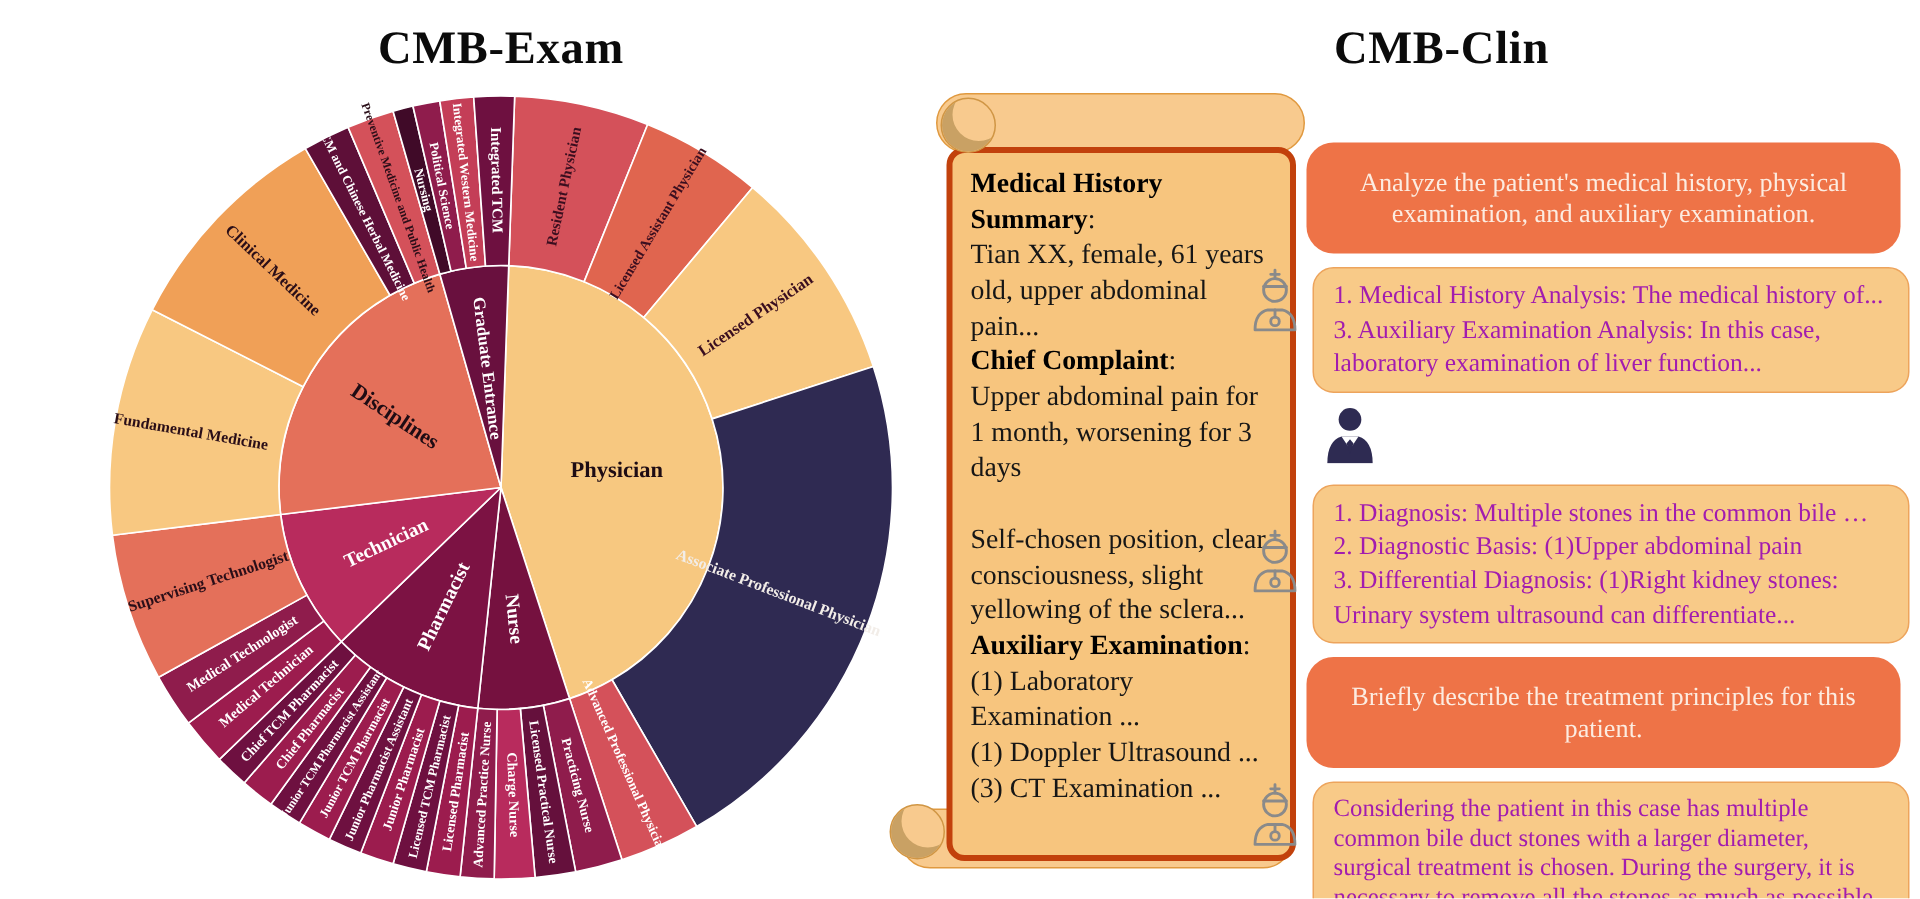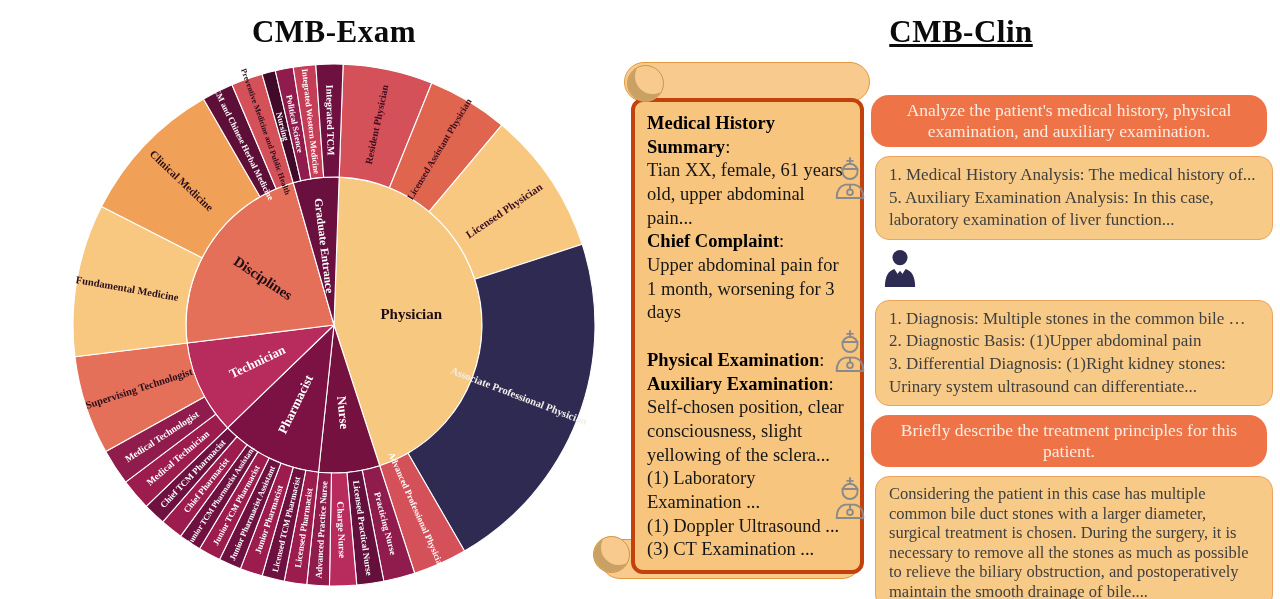--- a/index.html
+++ b/index.html
@@ -9,21 +9,21 @@
     background: #ffffff; overflow: hidden;
     font-family: "Liberation Serif", serif;
     margin-left: 41px;
   }
   .panel-title {
     position: absolute; top: 14px; width: 300px;
     text-align: center; font-size: 31px; font-weight: bold; color: #0b0b0b;
     letter-spacing: 0.5px;
   }
   #exam-title { left: 143px; }
-  #clin-title { left: 770px; text-decoration: underline; }
+  #clin-title { left: 770px; }
 
   
   #sunburst { position: absolute; left: 28px; top: 60px; width: 530px; height: 530px; }
   #sunburst text { font-family: "Liberation Serif", serif; }
 
   
   #scroll { position: absolute; left: 583px; top: 62px; width: 247px; height: 516px; }
   .scroll-bar {
     position: absolute; height: 40px; border-radius: 20px;
     background: var(--scrollBar); border: 1px solid #e0993f;
@@ -47,28 +47,28 @@
   #scroll-text .heading { font-weight: bold; color: #000; }
   #scroll-text .gap { height: 24px; }
 
   
   #chat { position: absolute; left: 790px; top: 95px; width: 482px; }
   .msg-row { display: flex; margin-bottom: 9px; }
   .row-q { padding-left: 40px; align-items: center; }
   .q-bubble {
     flex: 1 1 auto; background: var(--q); border-radius: 18px;
     color: #fcece1; text-align: center; font-size: 17.5px; line-height: 1.2;
-    padding: 5px 14px;
+    padding: 16px 14px;
   }
   .q-icon { flex: 0 0 34px; margin-left: 12px; }
   .a-icon { flex: 0 0 40px; padding-right: 6px; }
   .a-bubble {
     flex: 1 1 auto; margin-right: 40px;
     background: var(--a); border: 1.5px solid var(--ab); border-radius: 14px;
-    color: #404040; font-size: 17px; line-height: 1.33; padding: 7px 13px;
+    color: #a21caf; font-size: 17px; line-height: 1.33; padding: 7px 13px;
   }
   .a-tight { font-size: 16.5px; line-height: 1.18; }
 </style>
 </head>
 <body>
 
 <div id="stage" style="--q: #ee7347; --a: #f8ca88; --ab: #eda45c; --scrollFill: #f7c57e; --scrollBar: #f8ca8e; --curl: #c9a164;">
 
   <div class="panel-title" id="exam-title">CMB-Exam</div>
   <div class="panel-title" id="clin-title">CMB-Clin</div>
@@ -147,23 +147,22 @@
   <div id="scroll">
     <div class="scroll-bar" id="scroll-top-bar"></div>
     <div class="scroll-bar" id="scroll-bottom-bar"></div>
     <div id="scroll-body">
       <div id="scroll-text">
           <div><span class="heading">Medical History Summary</span>:</div>
           <div>Tian XX, female, 61 years old, upper abdominal pain...</div>
           <div><span class="heading">Chief Complaint</span>:</div>
           <div>Upper abdominal pain for 1 month, worsening for 3 days</div>
           <div class="gap"></div>
-          <div><span class="heading">Physical Examination</span>:</div>
+          <div>Self-chosen position, clear consciousness, slight yellowing of the sclera...</div>
           <div><span class="heading">Auxiliary Examination</span>:</div>
-          <div>Self-chosen position, clear consciousness, slight yellowing of the sclera...</div>
           <div>(1) Laboratory Examination ...</div>
           <div>(1) Doppler Ultrasound ...</div>
           <div>(3) CT Examination ...</div>
         </div>
     </div>
     <div class="curl" id="curl-top"></div>
     <div class="curl" id="curl-bottom"></div>
   </div>
 
   <div id="chat">
@@ -180,21 +179,21 @@
         <div class="a-icon" style="align-self: flex-start;"><svg width="38" height="44" viewBox="0 0 40 46" fill="none" stroke="#8a8a8a" stroke-width="2" stroke-linecap="round" stroke-linejoin="round">
     <path d="M20,2 v6 M17,5 h6"></path>
     <circle cx="20" cy="16" r="8"></circle>
     <path d="M12,13.5 H28"></path>
     <path d="M6,44 Q6,32 15,30 L25,30 Q34,32 34,44 Z"></path>
     <circle cx="20" cy="38" r="3"></circle>
     <path d="M20,35 V30"></path>
   </svg></div>
         <div class="a-bubble">
           <div>1. Medical History Analysis: The medical history of...</div>
-          <div>5. Auxiliary Examination Analysis: In this case,</div>
+          <div>3. Auxiliary Examination Analysis: In this case,</div>
           <div>laboratory examination of liver function...</div>
         </div>
       </div>
       <div class="msg-row row-q">
         <div class="q-icon"><svg width="34" height="38" viewBox="0 0 36 40">
     <circle cx="18" cy="9" r="8" fill="#2e2b52"></circle>
     <path d="M2,40 Q2,24 12,21 L24,21 Q34,24 34,40 Z" fill="#2e2b52"></path>
     <polygon points="12,21 18,30 24,21" fill="#ffffff"></polygon>
     <polygon points="18,23 15.5,26 18,33 20.5,26" fill="#2e2b52"></polygon>
   </svg></div>

